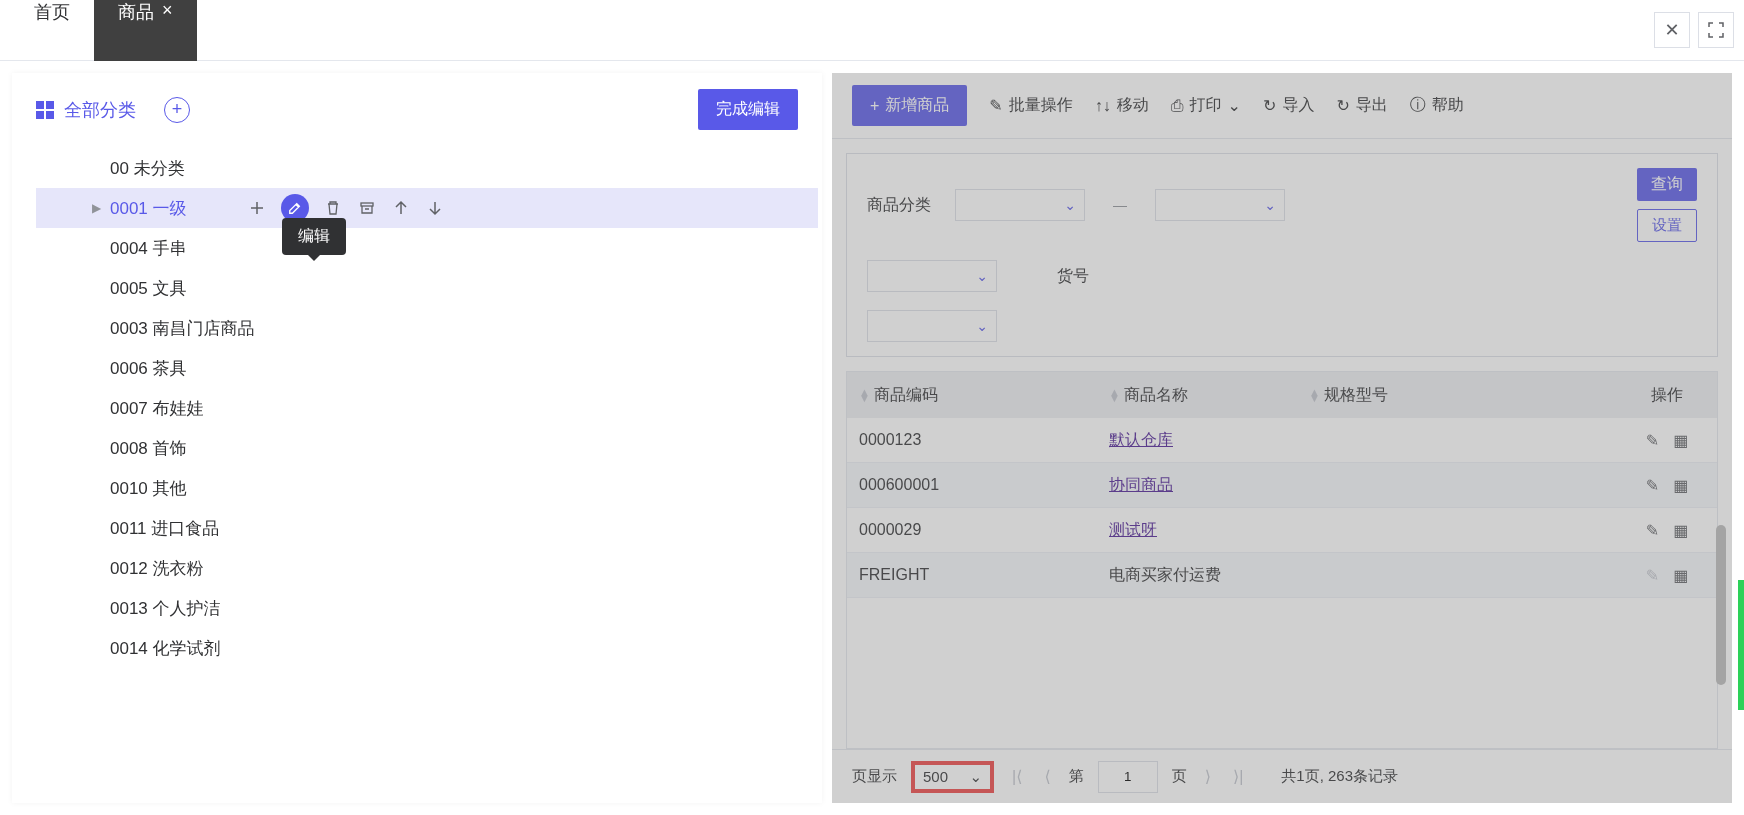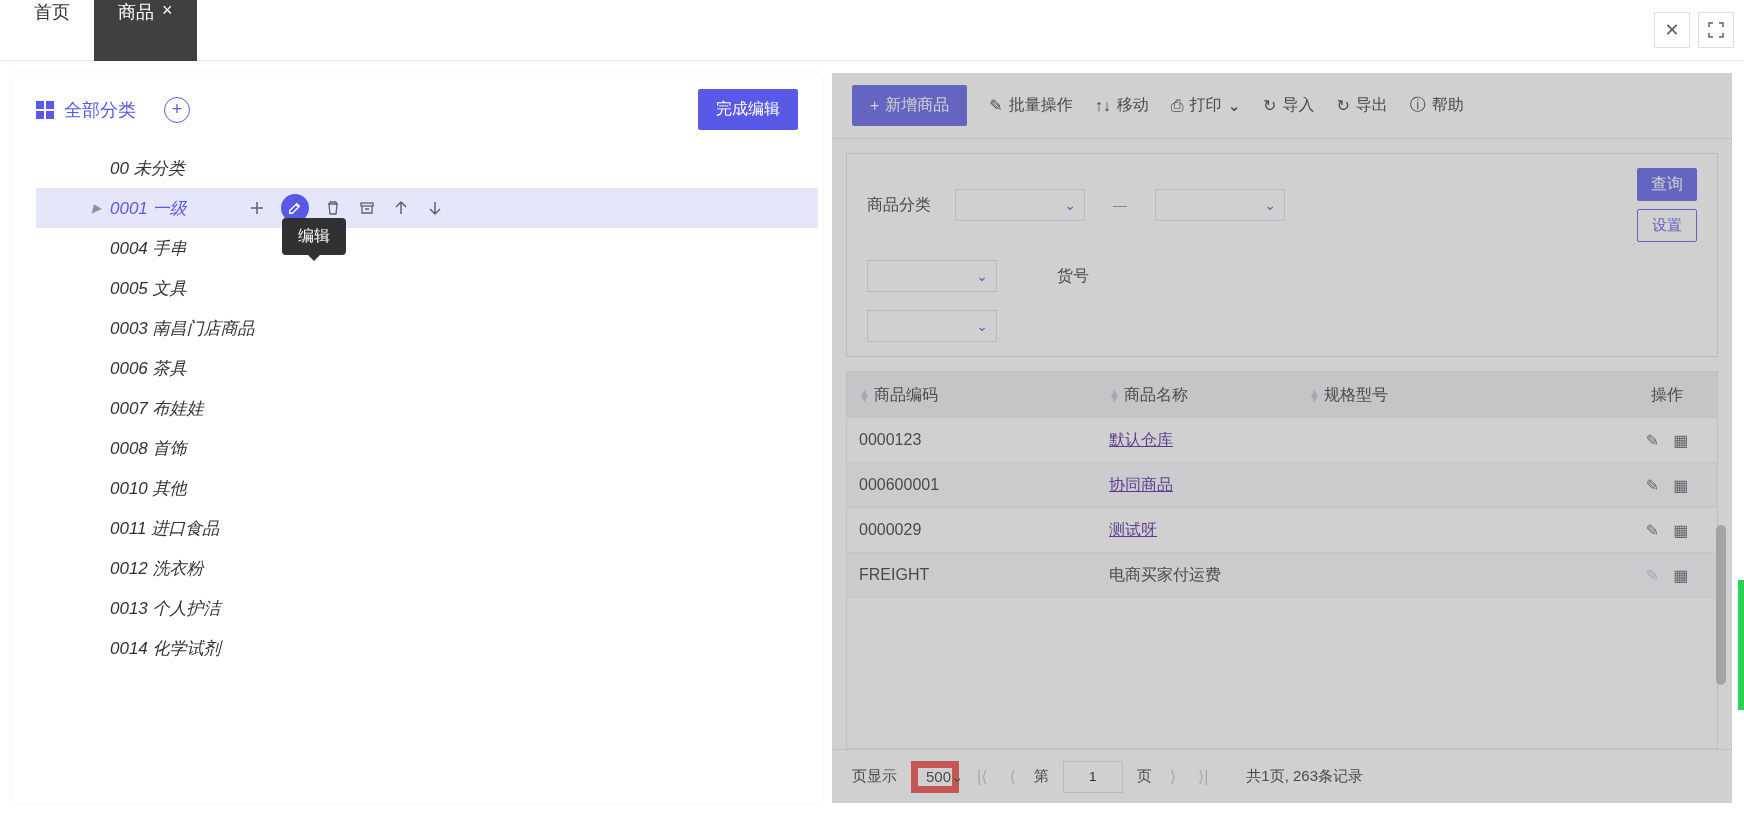--- a/index.html
+++ b/index.html
@@ -33,21 +33,21 @@
 .grid-icon { display: grid; grid-template-columns: 8px 8px; grid-template-rows: 8px 8px; gap: 2px; }
 .grid-icon span { background: #5959e8; }
 .plus-circle { width: 26px; height: 26px; border: 1.5px solid #5959e8; border-radius: 50%; display: flex; align-items: center; justify-content: center; color: #5959e8; font-size: 18px; margin-left: 18px; cursor: pointer; }
 .btn-primary { background: #5959e8; color: #fff; border: none; padding: 10px 18px; font-size: 16px; border-radius: 2px; cursor: pointer; }
 .btn-outline { background: #fff; color: #5959e8; border: 1px solid #5959e8; padding: 6px 10px; font-size: 15px; border-radius: 2px; cursor: pointer; }
 
 .tree { flex: 1; overflow-y: auto; padding-right: 4px; position: relative; }
 .tree::-webkit-scrollbar { width: 16px; }
 .tree::-webkit-scrollbar-track { background: #f1f1f1; }
 .tree::-webkit-scrollbar-thumb { background: #c1c1c1; }
-.tree-item { height: 40px; display: flex; align-items: center; padding-left: 74px; font-size: 17px; color: #303133; cursor: pointer; position: relative; font-style: italic; }
+.tree-item { height: 40px; display: flex; align-items: center; padding-left: 74px; font-size: 17px; color: #303133; cursor: pointer; position: relative; }
 .tree-item.selected { background: #e6e6fa; color: #5959e8; }
 .tree-item .caret { position: absolute; left: 56px; color: #909399; font-size: 12px; }
 .tree-actions { display: flex; gap: 14px; margin-left: 60px; align-items: center; }
 .tree-act { width: 20px; height: 20px; display: flex; align-items: center; justify-content: center; color: #606266; cursor: pointer; }
 .tree-act.edit-active { width: 28px; height: 28px; border-radius: 50%; background: #5959e8; color: #fff; }
 
 .tooltip {
   position: absolute;
   left: 270px; top: 145px;
   background: #303133; color: #fff;
@@ -85,21 +85,21 @@
 .col-spec { flex: 1; }
 .col-op { width: 100px; justify-content: center; gap: 14px; }
 .sort-ic { color: #c0c4cc; margin-right: 4px; font-size: 11px; display: flex; flex-direction: column; line-height: 6px; }
 .tbody .tr { display: flex; border-bottom: 1px solid #ebeef5; font-size: 16px; }
 .tbody .tr:nth-child(even) { background: #f5f7fa; }
 .link { text-decoration: underline; color: #4c1d95; cursor: pointer; }
 .op-ic { color: #606266; cursor: pointer; }
 .op-ic.disabled { color: #c0c4cc; cursor: default; }
 
 .pager { height: 54px; display: flex; align-items: center; gap: 14px; padding: 0 20px; font-size: 15px; color: #303133; border-top: 1px solid #e4e7ed; }
-.pager .sel2 { width: 48px; height: 32px; border: 7px solid #ef4444; display: flex; align-items: center; justify-content: space-between; padding: 0 8px; }
+.pager .sel2 { width: 83px; height: 32px; border: 4px solid #ef4444; display: flex; align-items: center; justify-content: space-between; padding: 0 8px; }
 .pager .pginput { width: 60px; height: 32px; border: 1px solid #dcdfe6; text-align: center; }
 .pager .nav { color: #c0c4cc; cursor: pointer; font-size: 16px; padding: 0 4px; }
 
 .green-accent { position: absolute; right: 0; top: 580px; width: 6px; height: 130px; background: #2cd158; }
 .right-track { position: absolute; right: 6px; top: 452px; width: 10px; height: 160px; background: #bcbcbc; border-radius: 5px; z-index:1; }
 
 svg { display: block; }
 </style>
 </head>
 <body>

